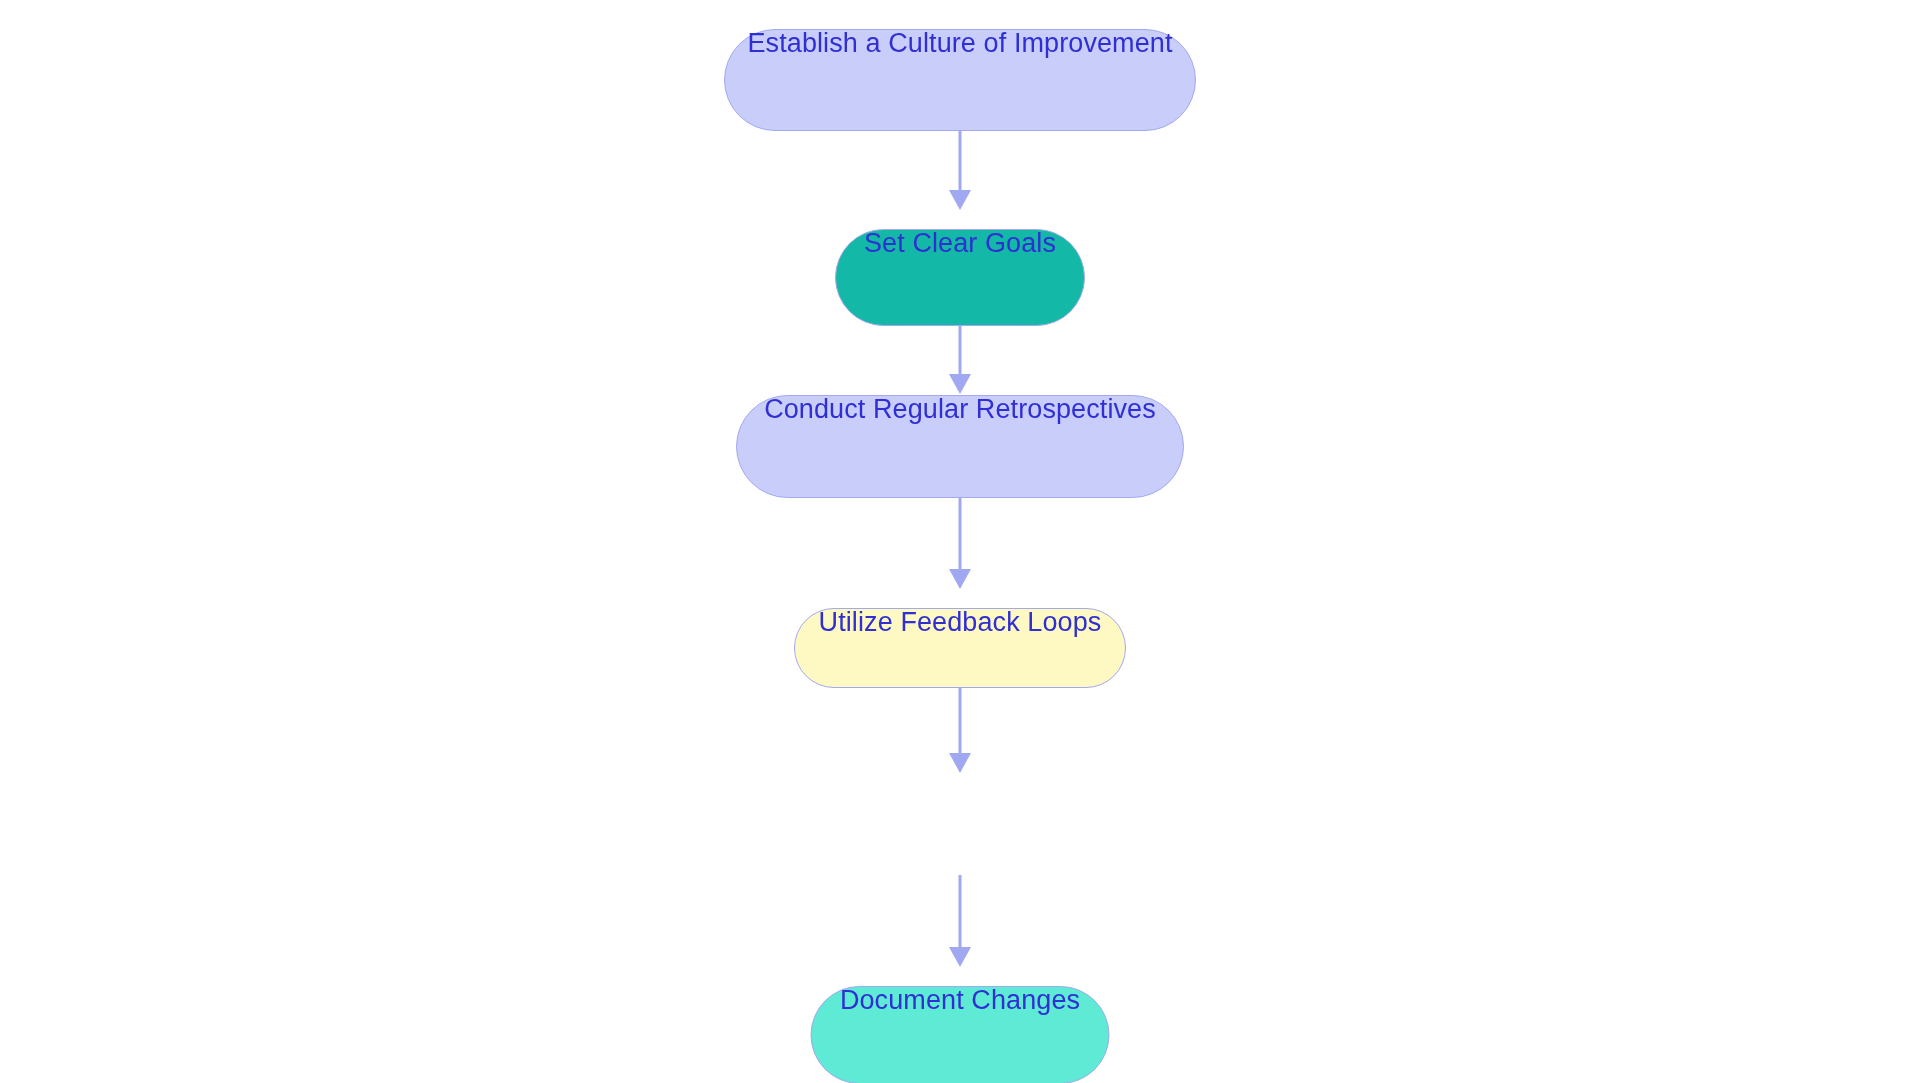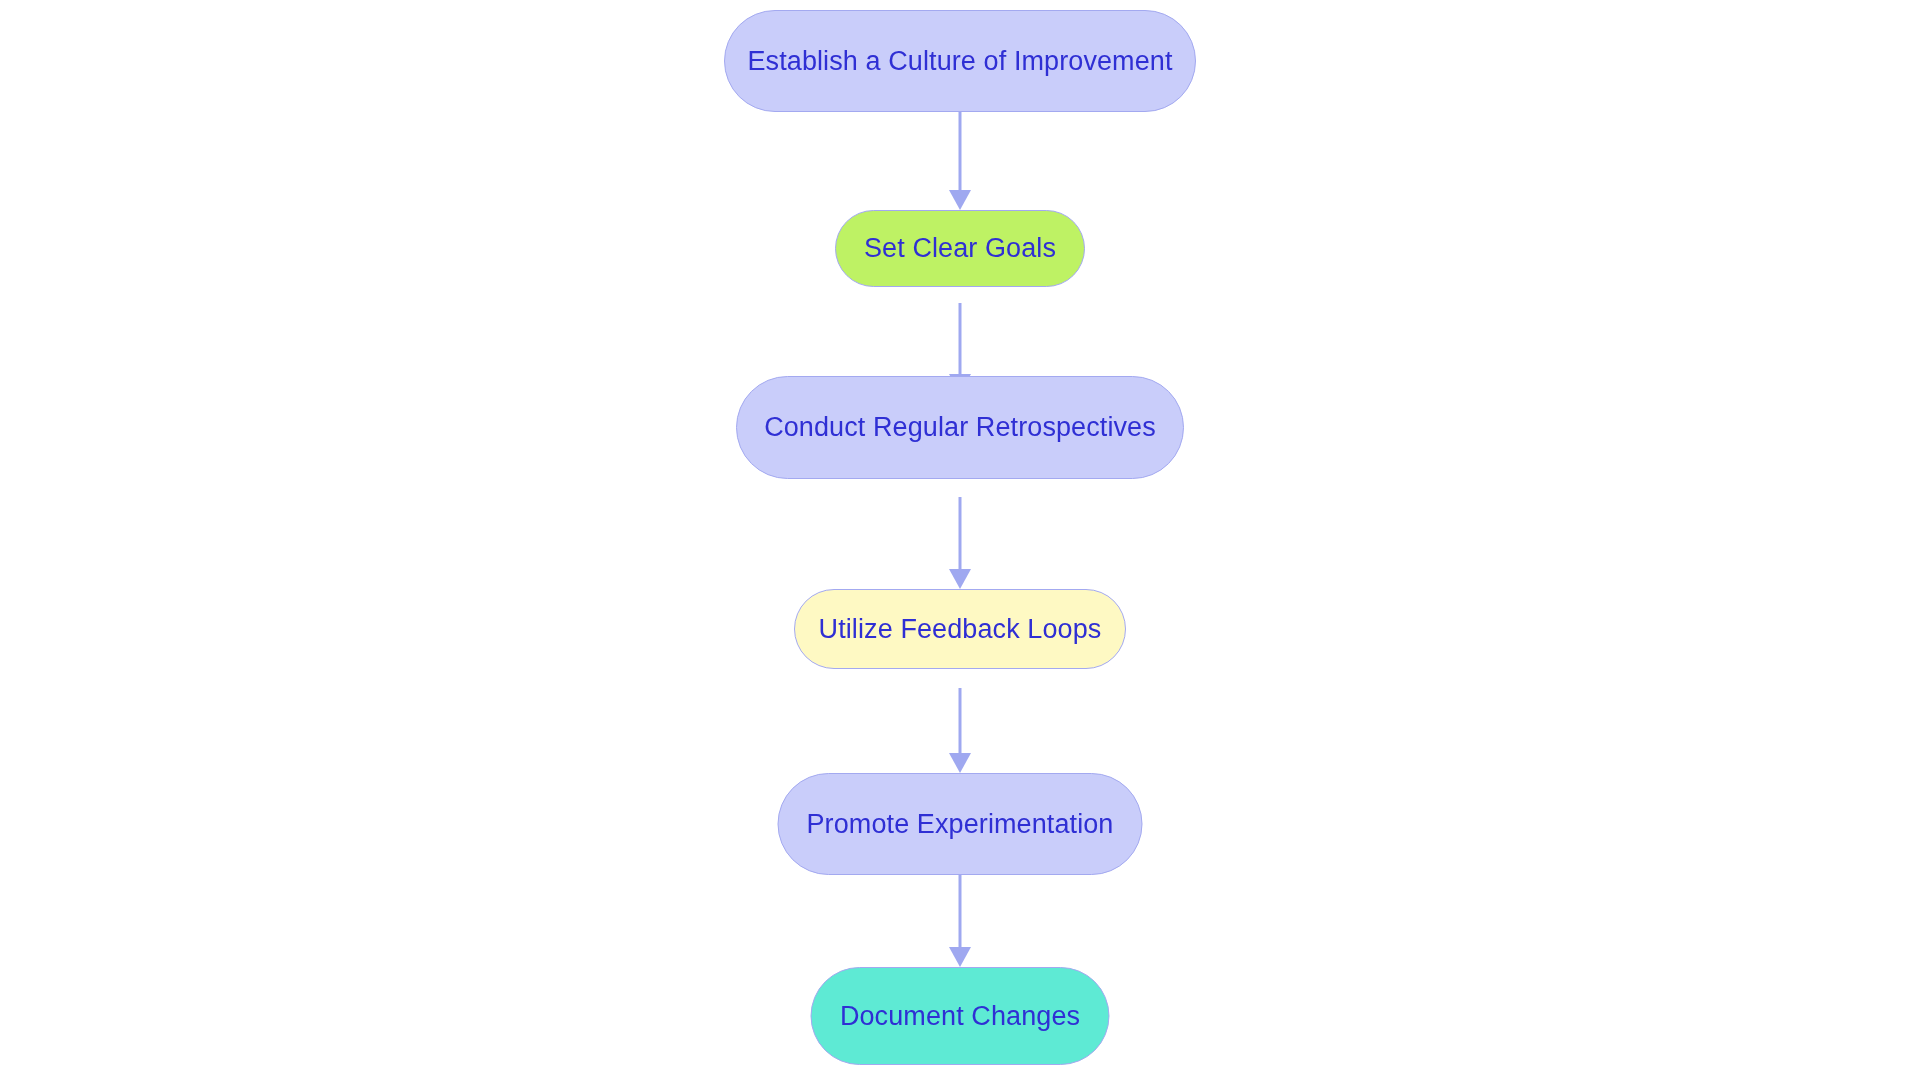--- a/index.html
+++ b/index.html
@@ -31,32 +31,32 @@
     flex-direction: column;
     align-items: center;
   }
 
   .flow-node {
     position: absolute;
     left: 50%;
     transform: translateX(-50%);
     box-sizing: border-box;
     display: flex;
-    align-items: center;
     justify-content: center;
     background: #c9cdfa;
     border: 1.6px solid #a3a9f0;
     border-radius: 9999px;
     color: #2f2fd4;
     font-family: "Liberation Sans", sans-serif;
     font-size: 27px;
     font-weight: 400;
     letter-spacing: 0.1px;
     white-space: nowrap;
     user-select: none;
+    margin-top: 19px;
   }
 
   .flow-node .node-label {
     display: block;
     line-height: 1;
     padding: 0 2px;
   }
 
   .flow-arrow {
     position: absolute;
@@ -101,29 +101,26 @@
       </div>
       <div class="flow-arrow" style="top: 875px; height: 92px; width: 28px;">
         <svg width="28" height="92" viewBox="0 0 28 92">
           <line x1="14" y1="0" x2="14" y2="74" stroke="#9fa8f0" stroke-width="3"></line>
           <polygon points="3,72 25,72 14,92" fill="#9fa8f0"></polygon>
         </svg>
       </div>
       <div class="flow-node" style="top: 10px; width: 472px; height: 102px; background: rgb(201, 205, 250); border-color: rgb(163, 169, 240); color: rgb(47, 47, 212);">
         <span class="node-label">Establish a Culture of Improvement</span>
       </div>
-      <div class="flow-node" style="top: 210px; width: 250px; height: 77px; background: #bef264; border-color: rgb(163, 169, 240); color: rgb(47, 47, 212);">
+      <div class="flow-node" style="top: 210px; width: 250px; height: 97px; background: #14b8a6; border-color: rgb(163, 169, 240); color: rgb(47, 47, 212);">
         <span class="node-label">Set Clear Goals</span>
       </div>
       <div class="flow-node" style="top: 376px; width: 448px; height: 103px; background: rgb(201, 205, 250); border-color: rgb(163, 169, 240); color: rgb(47, 47, 212);">
         <span class="node-label">Conduct Regular Retrospectives</span>
       </div>
       <div class="flow-node" style="top: 589px; width: 332px; height: 80px; background: #fef9c3; border-color: rgb(163, 169, 240); color: rgb(47, 47, 212);">
         <span class="node-label">Utilize Feedback Loops</span>
       </div>
-      <div class="flow-node" style="top: 773px; width: 365px; height: 102px; background: rgb(201, 205, 250); border-color: rgb(163, 169, 240); color: rgb(47, 47, 212);">
-        <span class="node-label">Promote Experimentation</span>
-      </div>
       <div class="flow-node" style="top: 967px; width: 299px; height: 98px; background: #5eead4; border-color: rgb(163, 169, 240); color: rgb(47, 47, 212);">
         <span class="node-label">Document Changes</span>
       </div>
     </div>
 </div>
 
 </body></html>

